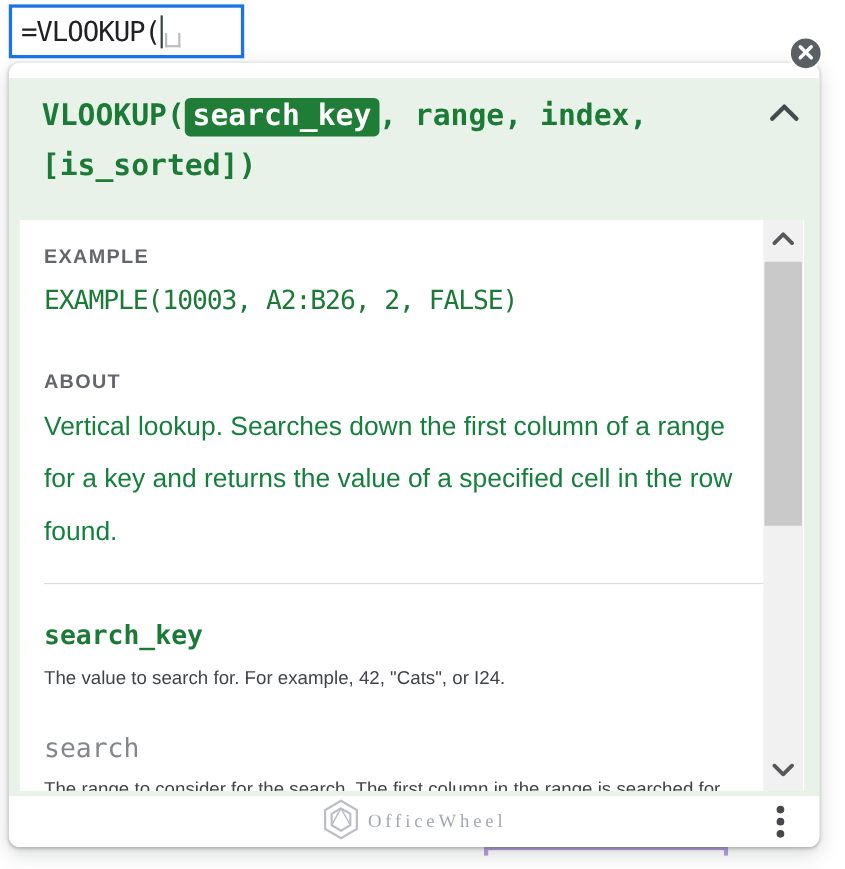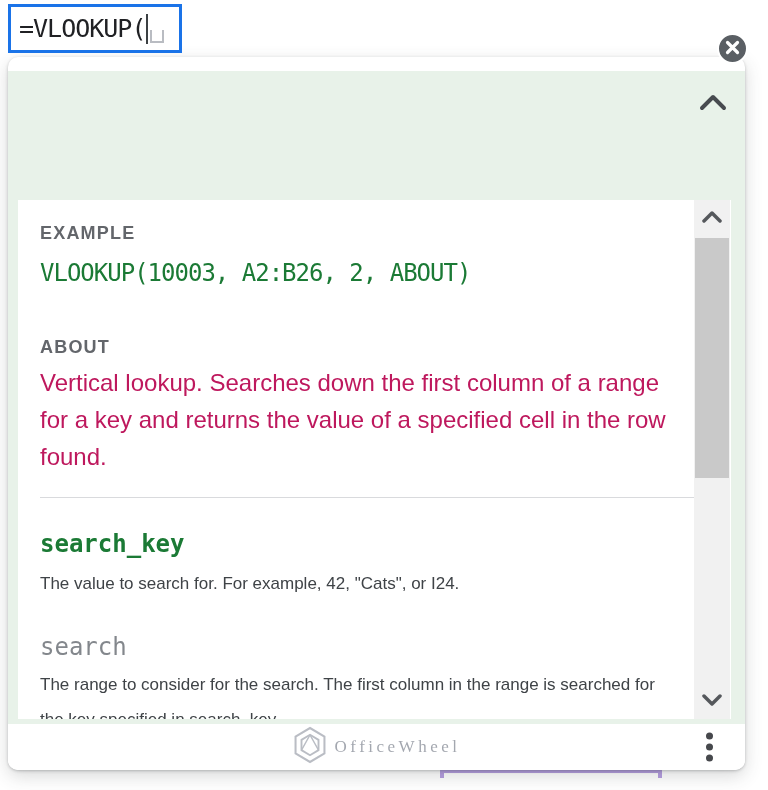--- a/index.html
+++ b/index.html
@@ -1,20 +1,20 @@
 <!DOCTYPE html>
 <html><head>
 <meta charset="utf-8">
 <style>
   * { margin:0; padding:0; box-sizing:border-box; }
   html,body { width:768px; height:790px; background:#ffffff; overflow:hidden;
               font-family:"Liberation Sans", sans-serif; position:relative; }
 
   
-  .formula-cell { position:absolute; left:8px; top:4px; width:174px; height:49px;
+  .formula-cell { position:absolute; left:8px; top:4px; width:214px; height:49px;
     background:#fff; border:3px solid #1a73e8; display:flex; align-items:center;
     padding-left:8px; z-index:6; }
   .formula-text { font-family:"DejaVu Sans Mono", monospace; font-size:25px;
     color:#202124; letter-spacing:-1px; }
   .caret { width:2px; height:30px; background:#3c4043; margin-left:1px; }
   .ime-box { width:14px; height:13px; border:2px solid #b9bcc2; border-top:none;
     margin-left:2px; align-self:flex-end; margin-bottom:7px; }
 
   
   .popup { position:absolute; left:8px; top:57px; width:737px; height:713px; z-index:3; }
@@ -31,21 +31,21 @@
     background:none; border:none; cursor:pointer; }
 
   
   .card { position:absolute; left:10px; top:143px; width:713px; height:519px;
     background:#ffffff; overflow:hidden; }
   .card-text { padding:22px 51px 0 22px; }
   .label { font-size:18px; font-weight:bold; letter-spacing:1.2px; color:#63666b; line-height:22px; }
   .label.about { margin-top:48px; }
   .code { margin-top:14px; font-family:"DejaVu Sans Mono", monospace; font-size:24px;
     color:#1b7a35; line-height:30px; letter-spacing:-1px; }
-  .para { margin-top:6px; font-size:24px; line-height:37px; color:#be185d; }
+  .para { margin-top:6px; font-size:24px; line-height:48px; color:#15803d; }
   .divider { margin-top:22px; border:none; border-top:1px solid #d9dadd; width:calc(100% + 50px); }
   .param-name { margin-top:32px; font-family:"DejaVu Sans Mono", monospace;
     font-size:24px; line-height:28px; color:#83878c; }
   .param-name.active { font-weight:bold; color:#1b7a35; }
   .param-desc { margin-top:8px; font-size:17px; line-height:35px; color:#3f4347; }
   .param-desc.last { margin-top:6px; }
 
   
   .scrollbar { position:absolute; top:0; right:1px; width:36px; height:100%;
     background:#f1f1f1; }
@@ -80,33 +80,37 @@
 <div class="formula-cell">
   <span class="formula-text">=VLOOKUP(</span>
   <span class="caret"></span>
   <span class="ime-box"></span>
 </div>
 
 <div class="popup">
   <div class="surface">
     <div class="green-bg"></div>
 
+    <div class="sig">
+      <div><span>VLOOKUP(</span><span class="chip">search_key</span><span>, range, index,</span></div>
+      <div>[is_sorted])</div>
+    </div>
 
     <button class="collapse-btn">
       <span>
         <svg width="28" height="17" viewBox="0 0 28 17">
             <polyline points="3,14 14,3 25,14" fill="none" stroke="#474b4f" stroke-width="4" stroke-linecap="round" stroke-linejoin="round"></polyline>
           </svg>
       </span>
     </button>
 
     <div class="card">
       <div class="card-text">
         <div class="label">EXAMPLE</div>
-        <div class="code">VLOOKUP(10003, A2:B26, 2, ABOUT)</div>
+        <div class="code">EXAMPLE(10003, A2:B26, 2, FALSE)</div>
         <div class="label about">ABOUT</div>
         <p class="para">Vertical lookup. Searches down the first column of a range for a key and returns the value of a specified cell in the row found.</p>
         <hr class="divider">
         <div class="param-name active">search_key</div>
         <p class="param-desc">The value to search for. For example, 42, "Cats", or I24.</p>
         <div class="param-name">search</div>
         <p class="param-desc last">The range to consider for the search. The first column in the range is searched for the key specified in search_key.</p>
       </div>
 
       <div class="scrollbar">

